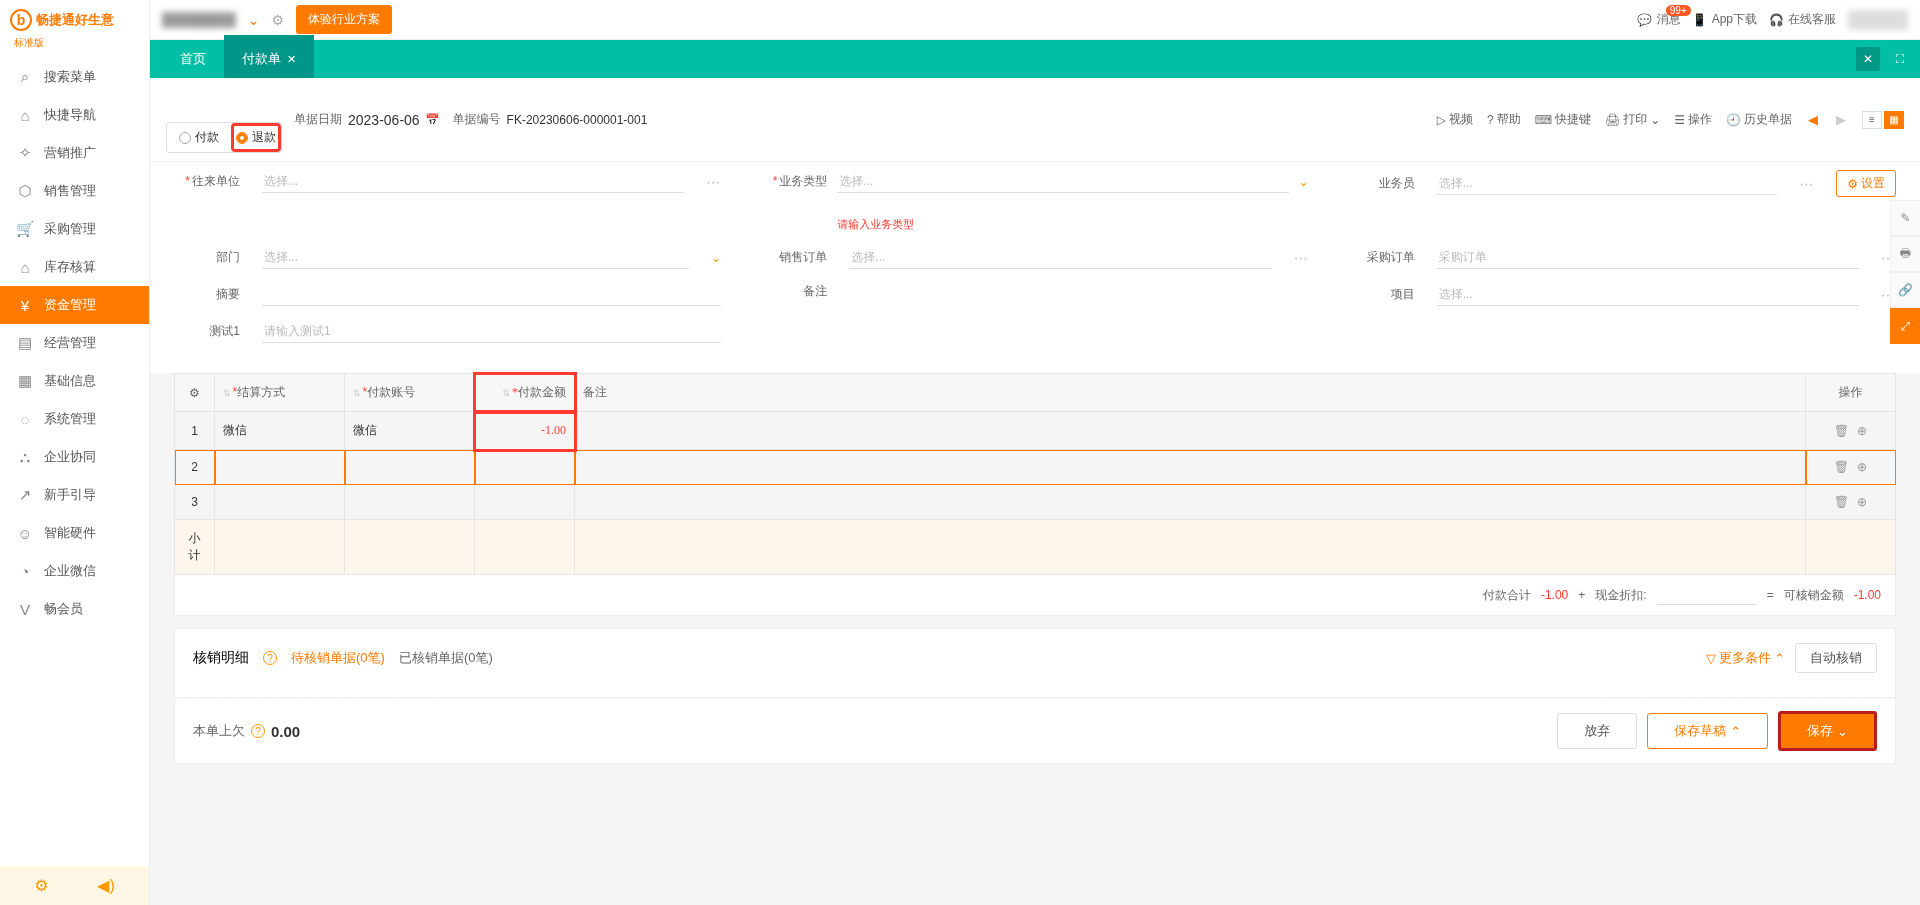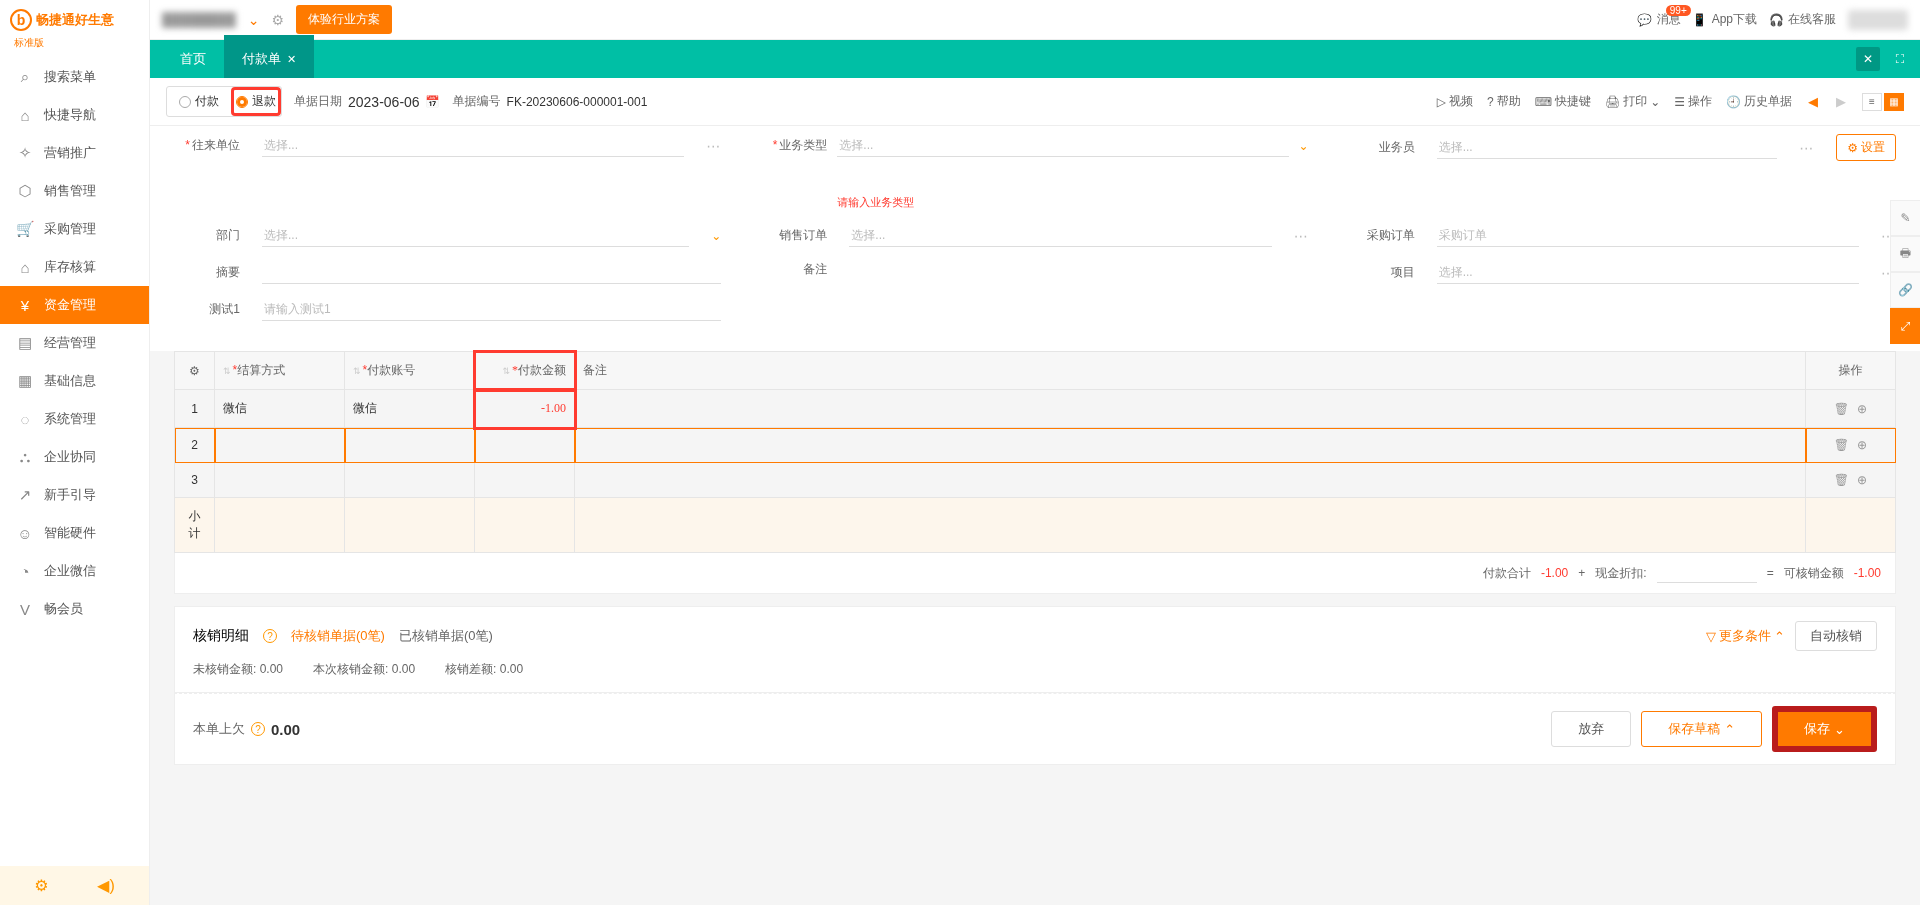--- a/index.html
+++ b/index.html
@@ -37,21 +37,21 @@
 .tabsbar { height: 38px; background: #00bfa5; display: flex; align-items: center; padding-left: 12px; }
 .tab { padding: 0 18px; height: 48px; display: flex; align-items: center; color: #fff; font-size: 13px; cursor: pointer; gap: 6px; }
 .tab.active { background: #009688; }
 .tab-close { font-size: 11px; }
 .tabsbar-right { margin-left: auto; display: flex; align-items: center; gap: 8px; padding-right: 8px; color: #fff; }
 .tbr-btn { width: 24px; height: 24px; display: flex; align-items: center; justify-content: center; cursor: pointer; border-radius: 2px; }
 .tbr-btn.dark { background: rgba(0,0,0,0.2); }
 
 
 .docbar { background: #fff; padding: 8px 16px; display: flex; align-items: center; gap: 12px; border-bottom: 1px solid #eee; font-size: 12px; }
-.radio-group { display: flex; border: 1px solid #ddd; border-radius: 3px; overflow: hidden; }
+.radio-group { display: flex; border: 1px solid #ddd; border-radius: 3px; overflow: hidden; margin-top: 36px; }
 .radio-opt { padding: 6px 12px; display: flex; align-items: center; gap: 4px; cursor: pointer; }
 .radio-circle { width: 12px; height: 12px; border: 1px solid #aaa; border-radius: 50%; display: inline-block; }
 .radio-circle.sel { border-color: #ff7a00; box-shadow: inset 0 0 0 3px #ff7a00; }
 .highlight-box { border: 3px solid #ff3b30; border-radius: 4px; padding: 2px; }
 .docbar-field { display: flex; align-items: center; gap: 6px; }
 .docbar-label { color: #666; }
 .date-val { font-size: 14px; color: #333; }
 .cal-icon { color: #ff9800; }
 .docbar-actions { margin-left: auto; display: flex; align-items: center; gap: 14px; color: #666; }
 .docbar-actions .act { display: flex; align-items: center; gap: 3px; cursor: pointer; }
@@ -63,21 +63,21 @@
 
 .form-area { background: #fff; padding: 8px 24px 16px 24px; }
 .form-row { display: flex; gap: 40px; margin-bottom: 14px; align-items: flex-start; }
 .form-cell { flex: 1; display: flex; align-items: center; gap: 22px; min-width: 0; }
 .form-label { width: 66px; text-align: right; color: #666; font-size: 12px; flex-shrink: 0; }
 .form-label .req { color: #ff3b30; margin-right: 2px; }
 .form-input { flex: 1; border: none; border-bottom: 1px solid #ddd; padding: 4px 2px; font-size: 12px; color: #333; background: transparent; min-width: 0; }
 .form-input::placeholder { color: #bbb; }
 .form-drop-icon { color: #ff9800; font-size: 12px; }
 .form-more-icon { color: #bbb; font-size: 14px; letter-spacing: 1px; }
-.err-msg { color: #ff3b30; font-size: 11px; margin-top: 16px; }
+.err-msg { color: #ff3b30; font-size: 11px; margin-top: 2px; }
 .settings-btn { border: 1px solid #ff7a00; color: #ff7a00; padding: 4px 10px; border-radius: 3px; font-size: 12px; cursor: pointer; display: flex; align-items: center; gap: 3px; }
 
 
 .tablewrap { margin: 0 24px; }
 table.data { width: 100%; border-collapse: collapse; font-size: 12px; }
 table.data th, table.data td { border: 1px solid #e5e5e5; padding: 10px 8px; text-align: left; }
 table.data th { background: #f7f7f7; color: #666; font-weight: normal; }
 table.data th .req { color: #ff3b30; }
 .sort-ic { color: #ccc; font-size: 9px; margin-right: 2px; }
 .col-gear { width: 40px; text-align: center !important; }
@@ -110,21 +110,21 @@
 .auto-btn { border: 1px solid #ddd; padding: 5px 14px; border-radius: 3px; cursor: pointer; color: #555; }
 
 
 .footer { background: #fff; margin: 0 24px; padding: 12px 18px; display: flex; align-items: center; border: 1px solid #eee; border-top: 1px dashed #eee; font-size: 13px; text-align: right; }
 .footer-left { display: flex; align-items: center; gap: 6px; color: #666; }
 .footer-val { font-weight: bold; font-size: 15px; color: #333; }
 .footer-spacer { flex: 1; }
 .footer-btn { padding: 8px 26px; border-radius: 3px; margin-left: 10px; cursor: pointer; font-size: 13px; display: flex; align-items: center; gap: 4px; }
 .btn-plain { border: 1px solid #ddd; color: #555; background: #fff; }
 .btn-outline { border: 1px solid #ff7a00; color: #ff7a00; background: #fff; }
-.btn-primary { background: #ff7a00; color: #fff; border: 6px solid #b91c1c; }
+.btn-primary { background: #ff7a00; color: #fff; border: 3px solid #b91c1c; }
 
 
 .rstrip { position: absolute; right: 0; top: 200px; display: flex; flex-direction: column; gap: 0; }
 .rstrip .rbtn { width: 30px; height: 36px; background: #fafafa; border: 1px solid #eee; border-right: none; display: flex; align-items: center; justify-content: center; color: #888; cursor: pointer; }
 .rstrip .rbtn.orange { background: #ff7a00; color: #fff; border-color: #ff7a00; }
 .selected-row td { outline: 1px solid #ff7a00; outline-offset: -1px; }
 </style>
 </head>
 <body>
 
@@ -451,25 +451,20 @@
         <span class="verify-tab">已核销单据(0笔)</span>
         <div class="verify-actions">
           <span class="more-cond">
               <span>▽</span>
               <span>更多条件</span>
               <span>⌃</span>
             </span>
           <span class="auto-btn">自动核销</span>
         </div>
       </div>
-      <div class="verify-values">
-        <span><span>未核销金额:</span> <span>0.00</span></span>
-        <span><span>本次核销金额:</span> <span>0.00</span></span>
-        <span><span>核销差额:</span> <span>0.00</span></span>
-      </div>
     </div>
 
     <div class="footer">
       <div class="footer-left">
         <span>本单上欠</span>
         <span class="help-ic">?</span>
         <span class="footer-val">0.00</span>
       </div>
       <div class="footer-spacer"></div>
       <span class="footer-btn btn-plain">放弃</span>

